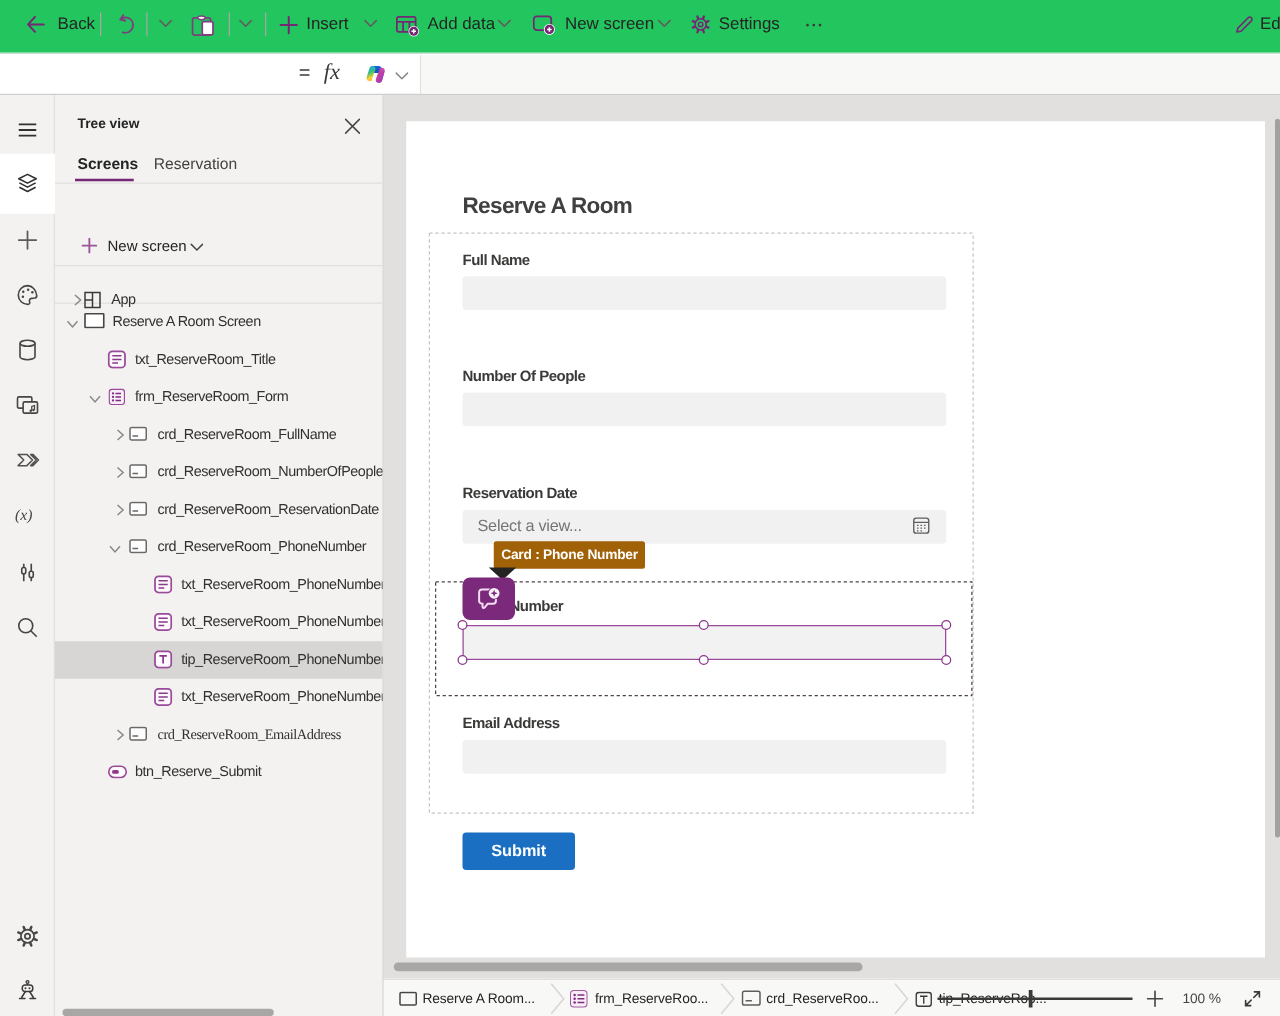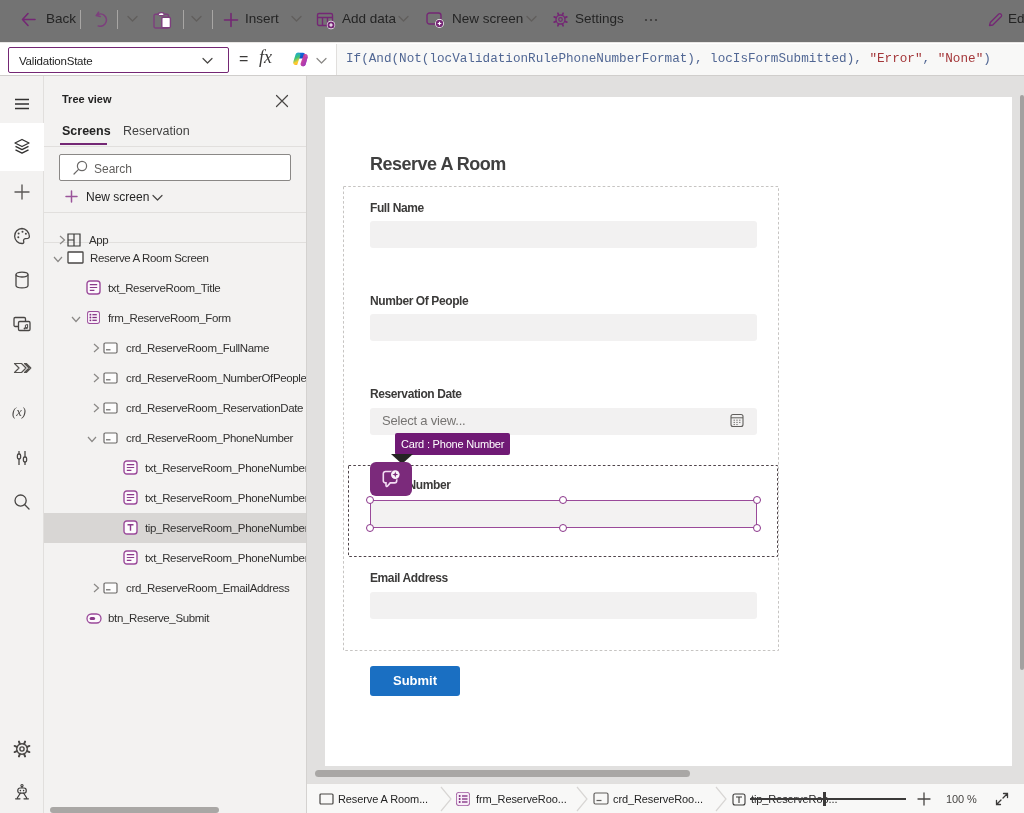--- a/index.html
+++ b/index.html
@@ -1,19 +1,19 @@
 <!DOCTYPE html>
 <html><head>
 <meta charset="utf-8">
 <style>
 * { margin:0; padding:0; box-sizing:border-box; }
 html,body { width:1024px; height:813px; overflow:hidden; font-family:"Liberation Sans",sans-serif; background:#fff; position:relative; }
 .abs { position:absolute; }
 
-#topbar { position:absolute; left:0; top:0; width:1024px; height:43px; background:#737373; border-bottom:1px solid #e8e6e4; }
+#topbar { position:absolute; left:0; top:0; width:1024px; height:43px; background:#22c55e; border-bottom:1px solid #e8e6e4; }
 #topbar .txt { font-size:13.5px; color:#242424; position:absolute; top:11px; white-space:nowrap; }
 .vsep { position:absolute; top:10px; width:1px; height:19px; background:#a8a6a4; }
 
 #fxbar { position:absolute; left:0; top:44px; width:1024px; height:32px; background:#fff; border-bottom:1px solid #d0cecc; }
 #propdd { position:absolute; left:8px; top:3px; width:221px; height:26px; background:#fff; border:1.5px solid #742774; border-radius:2px; }
 #propdd span { position:absolute; left:10px; top:7px; font-size:11.5px; letter-spacing:-0.2px; color:#242424; }
 #fxtext { position:absolute; left:346px; top:7px; font-family:"Liberation Mono",monospace; font-size:12.65px; letter-spacing:0px; color:#516794; white-space:nowrap; }
 #fxtext .str { color:#a4373a; }
 
 #rail { position:absolute; left:0; top:76px; width:44px; height:737px; background:#f3f2f1; border-right:1px solid #e1dfdd; }
@@ -42,21 +42,21 @@
 #hsb { position:absolute; left:8px; top:694px; width:375px; height:7px; background:#a9a7a5; border-radius:4px; }
 
 #pgtitle { position:absolute; left:45px; top:57px; font-size:18px; letter-spacing:-0.5px; font-weight:700; color:#404040; }
 
 .flabel { position:absolute; left:45px; font-size:12px; letter-spacing:-0.4px; font-weight:700; color:#3b3a39; }
 .finput { position:absolute; left:45px; width:387px; height:27px; background:#f2f1f1; border-radius:3px; }
 
 #selrect { position:absolute; left:45px; top:403px; width:387px; height:28px; background:#f3f2f2; border:1px solid #9a4a9a; }
 .hdl { position:absolute; width:8px; height:8px; background:#fff; border:1.3px solid #8a348a; border-radius:50%; }
 #badge { position:absolute; left:45px; top:365px; width:42px; height:34px; background:#7b2a7b; border-radius:6px; z-index:5; }
-#tooltip { position:absolute; left:70px; top:336px; height:22px; background:#701a75; border-radius:2px; color:#fff; font-size:11px; letter-spacing:-0.2px; font-weight:400; line-height:22px; padding:0 6px; white-space:nowrap; }
+#tooltip { position:absolute; left:70px; top:336px; height:22px; background:#a16207; border-radius:2px; color:#fff; font-size:11px; letter-spacing:-0.2px; font-weight:700; line-height:22px; padding:0 6px; white-space:nowrap; }
 #tipcaret { position:absolute; left:66px; top:357px; width:0; height:0; border-left:11px solid transparent; border-right:11px solid transparent; border-top:10px solid #252423; z-index:2; }
 #submit { position:absolute; left:45px; top:569px; width:90px; height:30px; background:#1a6fc2; border-radius:3px; color:#fff; font-size:13px; font-weight:700; text-align:center; line-height:30px; }
 
 #botbar { position:absolute; left:307px; top:783px; width:717px; height:30px; background:#f8f8f7; border-top:1px solid #e1dfdd; }
 #botbar .bt { position:absolute; top:9px; font-size:11px; letter-spacing:-0.1px; color:#242424; white-space:nowrap; }
 .bchev { position:absolute; top:2px; width:14px; height:26px; }
 #treehsb { position:absolute; left:50px; top:807px; width:169px; height:6px; background:#a9a7a5; border-radius:3px; }
 </style>
 </head>
 <body>
@@ -123,26 +123,20 @@
       <circle cx="7" cy="2" r="1.1" fill="#3b3a39"></circle>
       <circle cx="12" cy="2" r="1.1" fill="#3b3a39"></circle>
     </svg>
   <svg class="abs" style="left:988px;top:12px" width="15" height="15" viewBox="0 0 15 15">
       <path d="M1.5 13.5 2.3 10.5 10.8 2 a1.8 1.8 0 0 1 2.5 2.5 L4.8 13 z" fill="none" stroke="#742774" stroke-width="1.3" stroke-linejoin="round"></path>
     </svg>
   <span class="txt" style="left:1008px">Edit</span>
 </div>
 
 <div id="fxbar">
-  <div id="propdd">
-    <span>ValidationState</span>
-    <svg class="abs" style="left:193px;top:9px" width="11" height="8" viewBox="0 0 11 8">
-        <path d="M1 1.5 5.5 6 10 1.5" fill="none" stroke="#484644" stroke-width="1.2" stroke-linecap="round" stroke-linejoin="round"></path>
-      </svg>
-  </div>
   <span class="abs" style="left:239px;top:6px;font-size:16px;color:#3b3a39">=</span>
   <span class="abs" style="left:259px;top:3px;font-family:'Liberation Serif',serif;font-style:italic;font-size:18px;color:#3b3a39">fx</span>
   <svg class="abs" style="left:292px;top:7px" width="17" height="17" viewBox="0 0 24 24">
     <defs>
       <linearGradient id="cgA" x1="0" y1="0" x2="0.6" y2="1">
           <stop offset="0" stop-color="#1273e6"></stop>
           <stop offset="1" stop-color="#0b4fc4"></stop>
         </linearGradient>
       <linearGradient id="cgB" x1="0.2" y1="0" x2="0.5" y2="1">
           <stop offset="0" stop-color="#19a3e8"></stop>
@@ -163,21 +157,20 @@
     <path d="M8 2.5 h7.5 a3 3 0 0 1 2.9 3.8 L17 10.5 H9.5 L7 5.5 a3.2 3.2 0 0 1 1-3z" fill="url(#cgA)"></path>
     <path d="M7.8 2.6 A3.2 3.2 0 0 0 5 5 L1.8 15.5 a3.2 3.2 0 0 0 3.1 4.1 h2.4 L11.7 6.4 a3.2 3.2 0 0 0-3-4z" fill="url(#cgB)"></path>
     <path d="M16.2 21.4 a3.2 3.2 0 0 0 3-2.3 l3-10.6 H16.8 L12.4 19.3 a3.2 3.2 0 0 0 3 2.1z" fill="url(#cgC)"></path>
     <path d="M22.2 8.5 a3.2 3.2 0 0 0-3.1-4.1 h-2.3 l-4.6 13 a3.2 3.2 0 0 0 3 4.1 h.9 a3.2 3.2 0 0 0 3.1-2.3z" fill="url(#cgD)" opacity=".92"></path>
   </svg>
   <svg class="abs" style="left:316px;top:13px" width="11" height="8" viewBox="0 0 11 8">
       <path d="M1 1.5 5.5 6 10 1.5" fill="none" stroke="#8a8886" stroke-width="1.2" stroke-linecap="round" stroke-linejoin="round"></path>
     </svg>
   <div class="abs" style="left:336px;top:0;width:1px;height:31px;background:#e1dfdd"></div>
   <div class="abs" style="left:337px;top:0;width:687px;height:31px;background:#f8f8f7"></div>
-  <div id="fxtext">If(And(Not(locValidationRulePhoneNumberFormat), locIsFormSubmitted), <span class="str">"Error"</span>, <span class="str">"None"</span>)</div>
 </div>
 
 <div id="rail">
   <div class="sel"></div>
   <svg class="ricon" style="top:18px" viewBox="0 0 20 20">
       <path d="M3 5.5 h14 M3 10 h14 M3 14.5 h14" stroke="#323130" stroke-width="1.5" fill="none"></path>
     </svg>
   <svg class="ricon" style="top:61px" viewBox="0 0 20 20">
       <path d="M10 2.5 17 6 10 9.5 3 6z" fill="none" stroke="#323130" stroke-width="1.3" stroke-linejoin="round"></path>
       <path d="M3.5 9.3 10 12.7 16.5 9.3 M3.5 12.8 10 16.2 16.5 12.8" fill="none" stroke="#323130" stroke-width="1.3" stroke-linejoin="round"></path>
@@ -236,27 +229,20 @@
 
 <div id="tree">
   <h1>Tree view</h1>
   <svg id="treex" viewBox="0 0 14 14">
       <path d="M1.5 1.5 12.5 12.5 M12.5 1.5 1.5 12.5" stroke="#484644" stroke-width="1.2" stroke-linecap="round"></path>
     </svg>
   <span class="tab" id="tabs1">Screens</span>
   <span class="tab" id="tabs2">Reservation</span>
   <div id="tabund"></div>
   <div id="tdiv0"></div>
-  <div id="search">
-    <svg class="abs" style="left:12px;top:5px" width="16" height="16" viewBox="0 0 16 16">
-        <circle cx="10" cy="6" r="4.6" fill="none" stroke="#6a6867" stroke-width="1.2"></circle>
-        <path d="M6.6 9.4 2 14" stroke="#6a6867" stroke-width="1.2" stroke-linecap="round"></path>
-      </svg>
-    <span>Search</span>
-  </div>
   <svg class="abs" style="left:21px;top:114px" width="13" height="13" viewBox="0 0 13 13">
       <path d="M6.5 1 V12 M1 6.5 H12" stroke="#9a549a" stroke-width="1.5" fill="none" stroke-linecap="round"></path>
     </svg>
   <span id="newscr" style="left:42px">New screen</span>
   <svg class="abs" style="left:108px;top:118px" width="11" height="8" viewBox="0 0 11 8">
       <path d="M1 1.5 5.5 6 10 1.5" fill="none" stroke="#484644" stroke-width="1.2" stroke-linecap="round" stroke-linejoin="round"></path>
     </svg>
   <div class="tdiv" style="top:136px"></div>
 
   <div id="rows">
@@ -363,21 +349,21 @@
           </svg></span>
         <span class="lbl" style="left:101px">tip_ReserveRoom_PhoneNumber</span>
       </div>
       <div class="trow" style="top:467px;">
         <span class="abs" style="left:79px;top:7px"><svg width="15" height="15" viewBox="0 0 15 15">
             <rect x="1" y="1" width="13" height="13" rx="2.8" fill="#fdf9fd" stroke="#9a4a9a" stroke-width="1.4"></rect>
             <path d="M3.8 4.6 h7.4 M3.8 7.5 h7.4 M3.8 10.4 h4.6" stroke="#8a3a8a" stroke-width="1.2"></path>
           </svg></span>
         <span class="lbl" style="left:101px">txt_ReserveRoom_PhoneNumber</span>
       </div>
-      <div class="trow" style="top:497px;">
+      <div class="trow" style="top:497px;font-family:Liberation Serif, serif;">
         <svg class="tchev" style="left:47px;top:10px" viewBox="0 0 10 10">
           <path d="M3 1 7.5 5 3 9" fill="none" stroke="#8a8886" stroke-width="1.2"></path>
         </svg>
         <span class="abs" style="left:59px;top:7px"><svg width="15" height="12" viewBox="0 0 15 12">
             <rect x="1" y="1" width="13" height="10" rx="1.2" fill="#fdfdfd" stroke="#6a6867" stroke-width="1.2"></rect>
             <path d="M3 7.8 h4.5" stroke="#6a6867" stroke-width="1.2"></path>
           </svg></span>
         <span class="lbl" style="left:82px">crd_ReserveRoom_EmailAddress</span>
       </div>
       <div class="trow" style="top:527px;text-align:center;">

